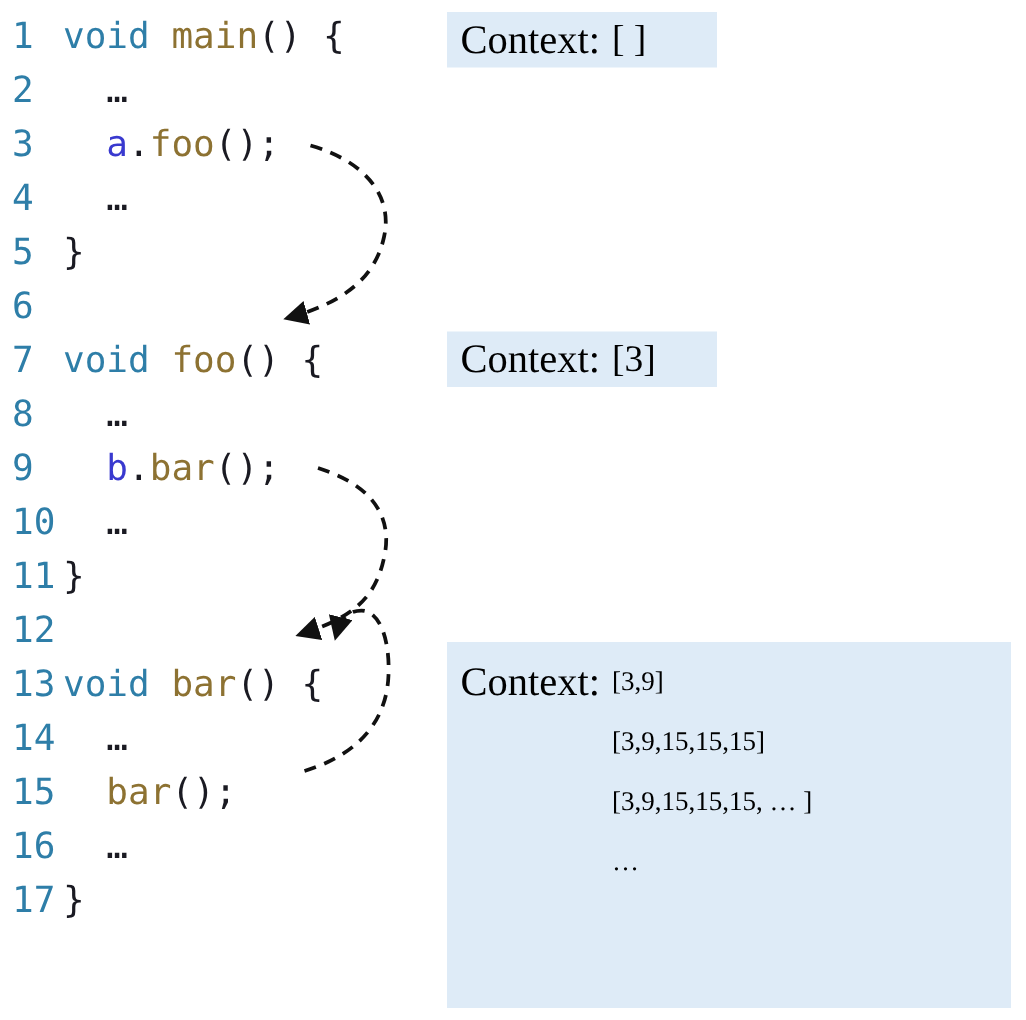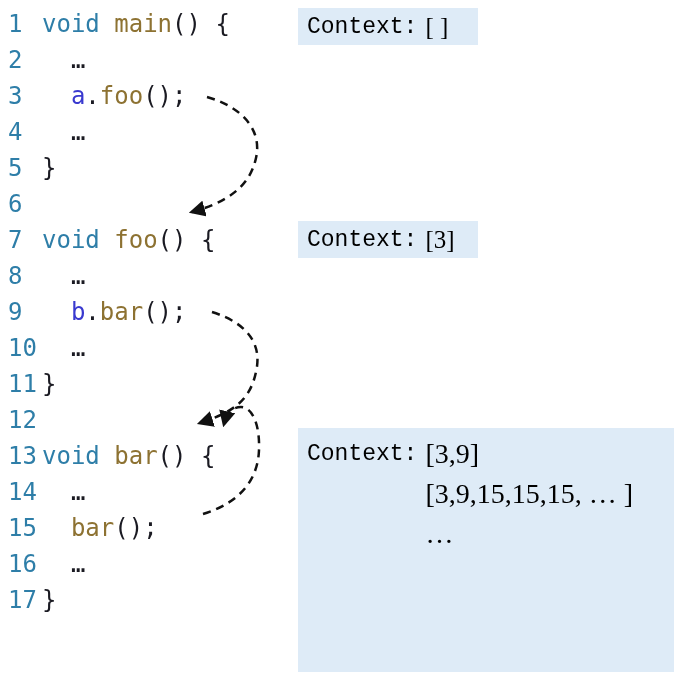--- a/index.html
+++ b/index.html
@@ -35,22 +35,22 @@
   .src .obj { color: #3939CF; }
   .src .pl  { color: #1A1A22; }
 
   
   .ctx-box {
     position: absolute;
     background: #DEEBF7;
     color: #000000;
   }
   .ctx-box .ctx-label {
-    font-family: Liberation Mono, monospace;
-    font-size: 23px;
+    font-family: Liberation Serif, serif;
+    font-size: 27px;
   }
   .ctx-value, .ctx-value-line {
     font-family: "Liberation Serif", serif;
     font-size: 25px;
   }
   .ctx-small {
     left: 298px;
     width: 180px;
     height: 37px;
     display: flex;
@@ -66,21 +66,21 @@
     top: 428px;
     width: 376px;
     height: 244px;
     box-sizing: border-box;
     padding: 6px 0 0 9px;
     display: flex;
     align-items: flex-start;
     gap: 8px;
   }
   #ctx-bar .ctx-label { line-height: 40px; }
-  .ctx-value-line { line-height: 40px; font-size: 28px; }
+  .ctx-value-line { line-height: 40px; font-size: 18px; }
 
   
   .arrows {
     position: absolute;
     left: 0; top: 0;
     width: 684px; height: 680px;
     pointer-events: none;
   }
   .arrows path.flow {
     fill: none;
@@ -103,20 +103,21 @@
 
   <div class="ctx-box ctx-small" id="ctx-foo">
     <span class="ctx-label">Context:</span>
     <span class="ctx-value">[3]</span>
   </div>
 
   <div class="ctx-box" id="ctx-bar">
     <span class="ctx-label">Context:</span>
     <div id="ctx-bar-values">
         <div class="ctx-value-line">[3,9]</div>
+        <div class="ctx-value-line">[3,9,15,15,15]</div>
         <div class="ctx-value-line">[3,9,15,15,15, … ]</div>
         <div class="ctx-value-line">…</div>
       </div>
   </div>
 
   <svg class="arrows" viewBox="0 0 684 680">
     <defs>
       <marker id="ah" viewBox="0 0 10 10" refX="8" refY="5" markerWidth="6.5" markerHeight="6.5" orient="auto">
         <path d="M0,0 L10,5 L0,10 z" fill="#111111"></path>
       </marker>

